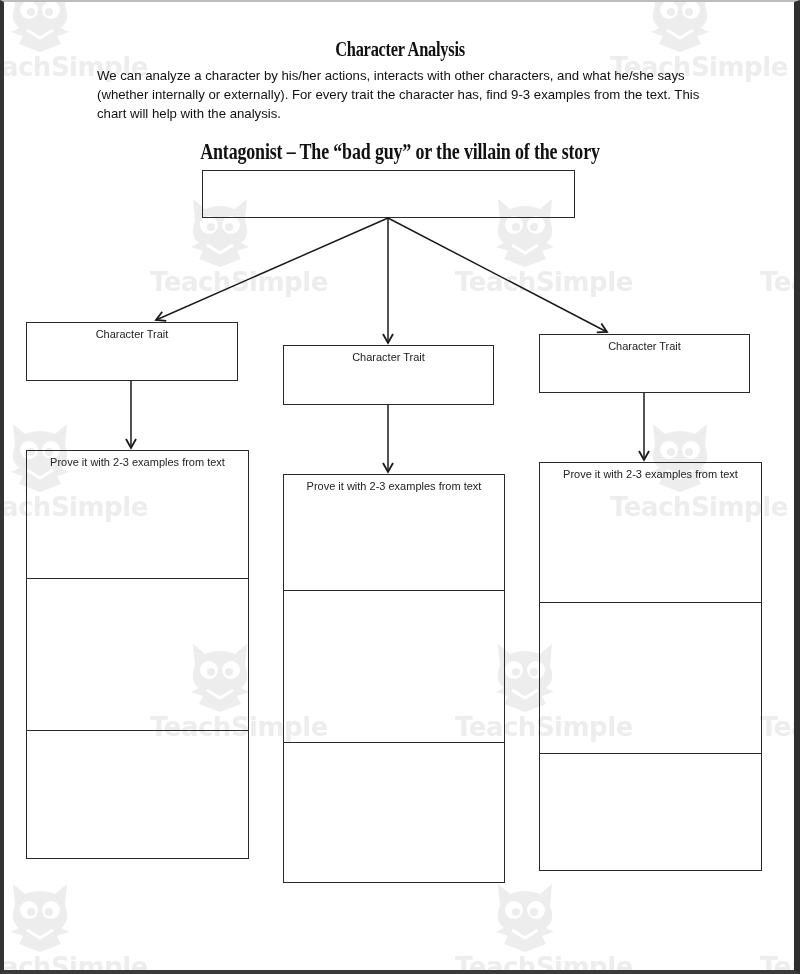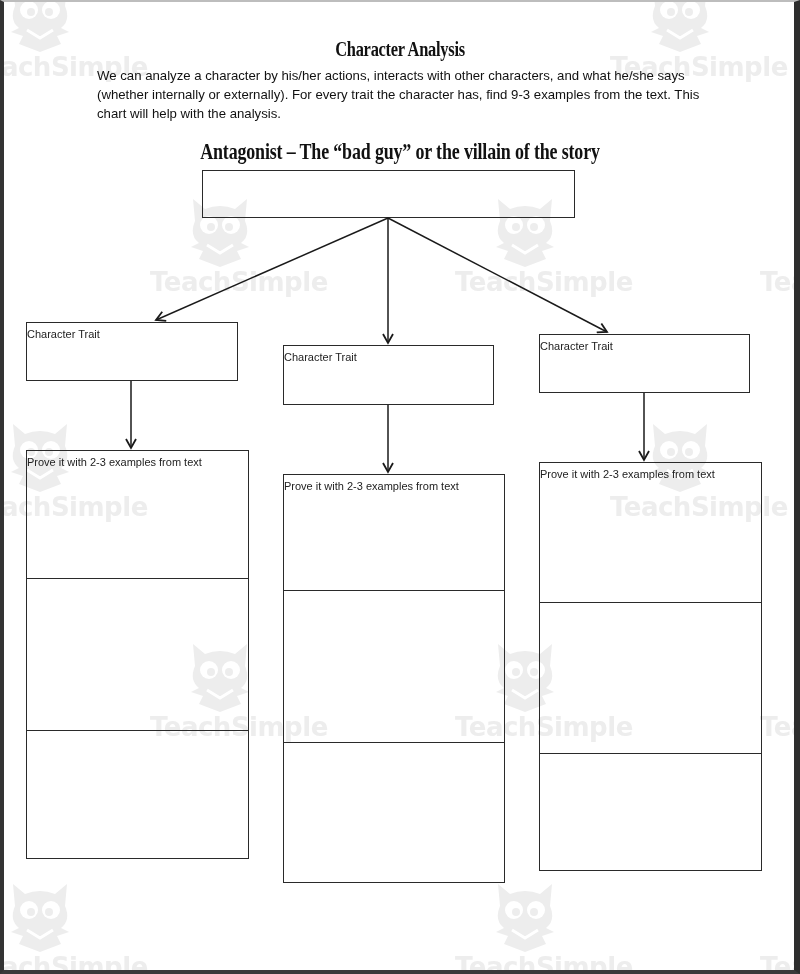--- a/index.html
+++ b/index.html
@@ -41,21 +41,21 @@
       position: absolute; left: 0; width: 800px; top: 139px; text-align: center;
       font-family: "Liberation Serif", serif; font-weight: bold; font-size: 23px;
       transform: scaleX(0.78); transform-origin: center; letter-spacing: -0.2px;
       z-index: 2;
     }
     .box {
       position: absolute; box-sizing: border-box; border: 1.5px solid #2a2a2a;
       background: transparent; z-index: 2;
     }
     .box-label {
-      position: absolute; left: 0; right: 0; top: 5px; text-align: left;
+      position: absolute; left: 0; right: 0; top: 5px; text-align: center;
       font-family: "Liberation Sans", sans-serif; font-size: 11px; color: #222;
     }
     .divider {
       position: absolute; height: 0; border-top: 1.5px solid #2a2a2a; z-index: 2;
     }
     .arrows { position: absolute; left: 0; top: 0; z-index: 3; pointer-events: none; }
   </style>
 </head>
 <body>
 

